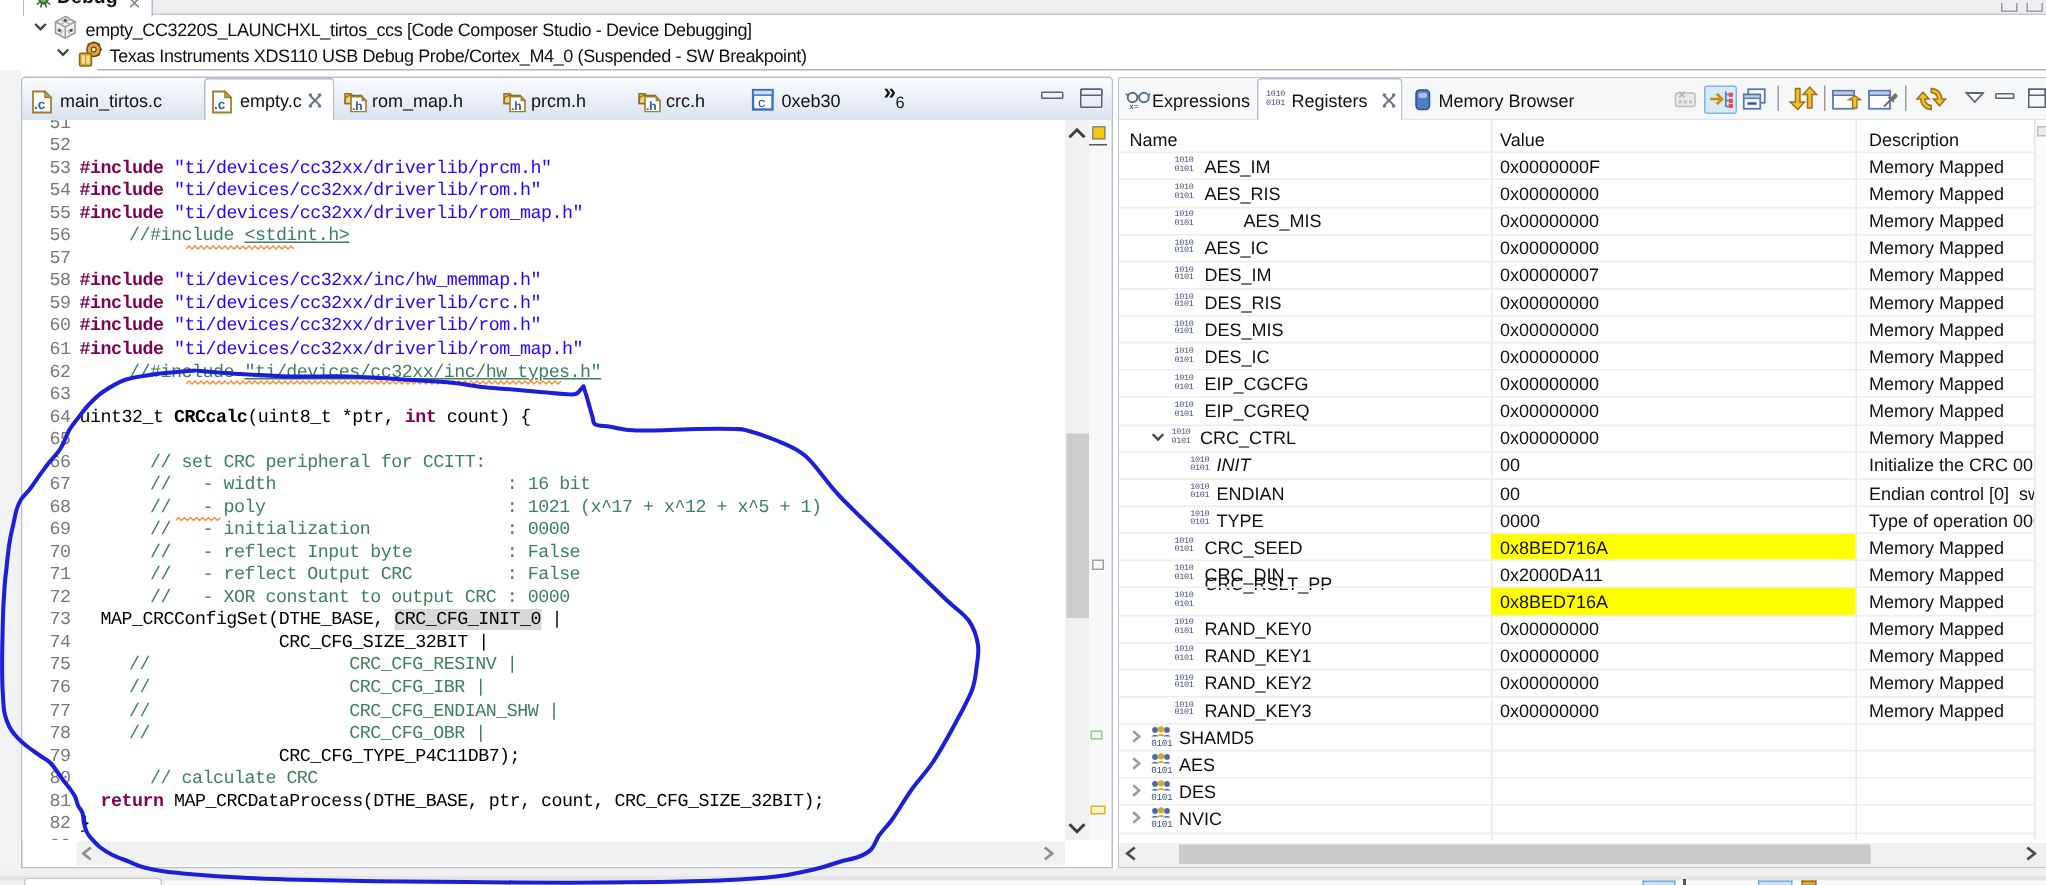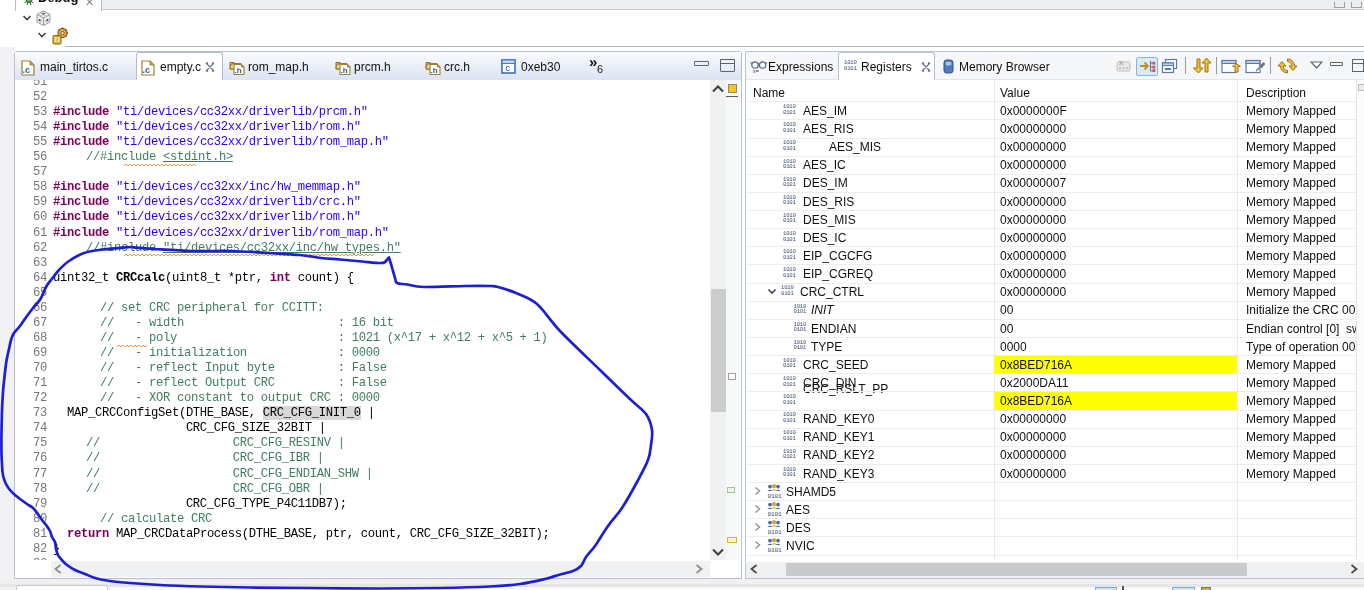--- a/index.html
+++ b/index.html
@@ -39,32 +39,34 @@
  <path d="M1.5 3 L5 6.5 L8.5 3" stroke="#3f4447" stroke-width="1.6" fill="none"></path>
 </svg>
 <svg class="abs" style="left:35px;top:10px" width="17" height="17" viewBox="0 0 17 17">
  <path d="M8.5 1 L15 4.5 L15 12 L8.5 15.5 L2 12 L2 4.5 Z" fill="#f2f2f2" stroke="#9a9a9a" stroke-width="1"></path>
  <path d="M2 4.5 L8.5 8 L15 4.5 M8.5 8 L8.5 15.5" stroke="#9a9a9a" stroke-width="1" fill="none"></path>
  <path d="M5 2.8 L11.8 6.2 M11.8 2.8 L5 6.2 M3.5 9 L7 11 M10 11 L13.5 9 M5 13 L7 10.5 M10 10.5 L12 13" stroke="#b9b9b9" stroke-width="0.9" fill="none"></path>
  <circle cx="8.5" cy="3.6" r="1.1" fill="#555"></circle>
       <circle cx="4.6" cy="10.2" r="1.1" fill="#555"></circle>
       <circle cx="12.4" cy="10.2" r="1.1" fill="#555"></circle>
 </svg>
+<div class="abs t12" style="left:57px;top:13px;letter-spacing:-0.25px;">empty_CC3220S_LAUNCHXL_tirtos_ccs [Code Composer Studio - Device Debugging]</div>
 
 <svg class="abs" style="left:37px;top:30px" width="10" height="10" viewBox="0 0 10 10">
  <path d="M1.5 3 L5 6.5 L8.5 3" stroke="#3f4447" stroke-width="1.6" fill="none"></path>
 </svg>
 <svg class="abs" style="left:52px;top:27px" width="17" height="18" viewBox="0 0 17 18">
  <circle cx="10.5" cy="6" r="4.6" fill="#e8a33b" stroke="#6b4a14" stroke-width="1"></circle>
  <circle cx="10.5" cy="6" r="1.6" fill="#fff7e0" stroke="#6b4a14" stroke-width="0.8"></circle>
  <path d="M10.5 0.6 L10.5 2 M14.4 2.2 L13.4 3.2 M16 6 L14.6 6 M14.4 9.8 L13.4 8.8 M6.6 2.2 L7.6 3.2" stroke="#6b4a14" stroke-width="1.4"></path>
  <rect x="1" y="8.5" width="8" height="8.5" rx="1" fill="#d8a62a" stroke="#8a6a1a" stroke-width="1"></rect>
  <rect x="2.4" y="10" width="2.2" height="5.5" fill="#f6df9a"></rect>
  <rect x="5.6" y="10" width="2.2" height="5.5" fill="#f6df9a"></rect>
 </svg>
+<div class="abs t12" style="left:73px;top:30px;letter-spacing:-0.25px;">Texas Instruments XDS110 USB Debug Probe/Cortex_M4_0 (Suspended - SW Breakpoint)</div>
 <div class="abs" style="left:65px;top:46px;width:1299px;height:1px;background:#b4b4b4;"></div>
 <div class="abs" style="left:0;top:47px;width:14px;height:543px;background:#f2f2f4;"></div>
 
 <div class="abs" style="left:14px;top:51px;width:728px;height:528px;border:1px solid #b6bed0;border-radius:3px 3px 0 0;background:#fff;"></div>
 
 <div class="abs" style="left:15px;top:52px;width:726px;height:28px;background:linear-gradient(#fafcfe,#e9eef7 55%,#dbe4f2);border-radius:2px 2px 0 0;"></div>
 
 <div class="abs" style="left:136px;top:52px;width:87px;height:28px;background:#fff;border:1px solid #b3bccd;border-bottom:none;border-radius:3px 3px 0 0;"></div>
 
 <svg class="abs" style="left:21px;top:60px" width="14" height="16" viewBox="0 0 14 16">

